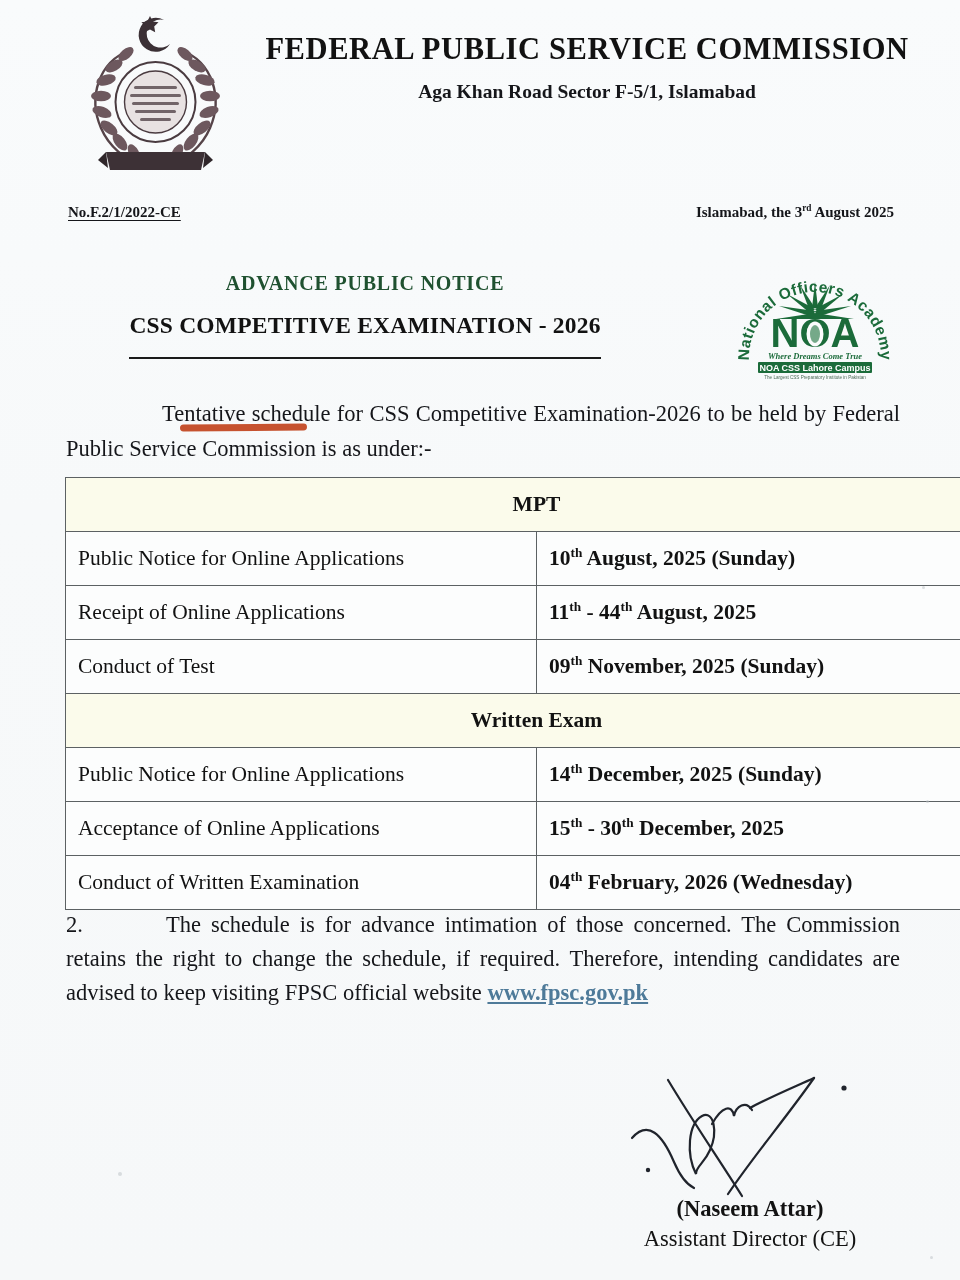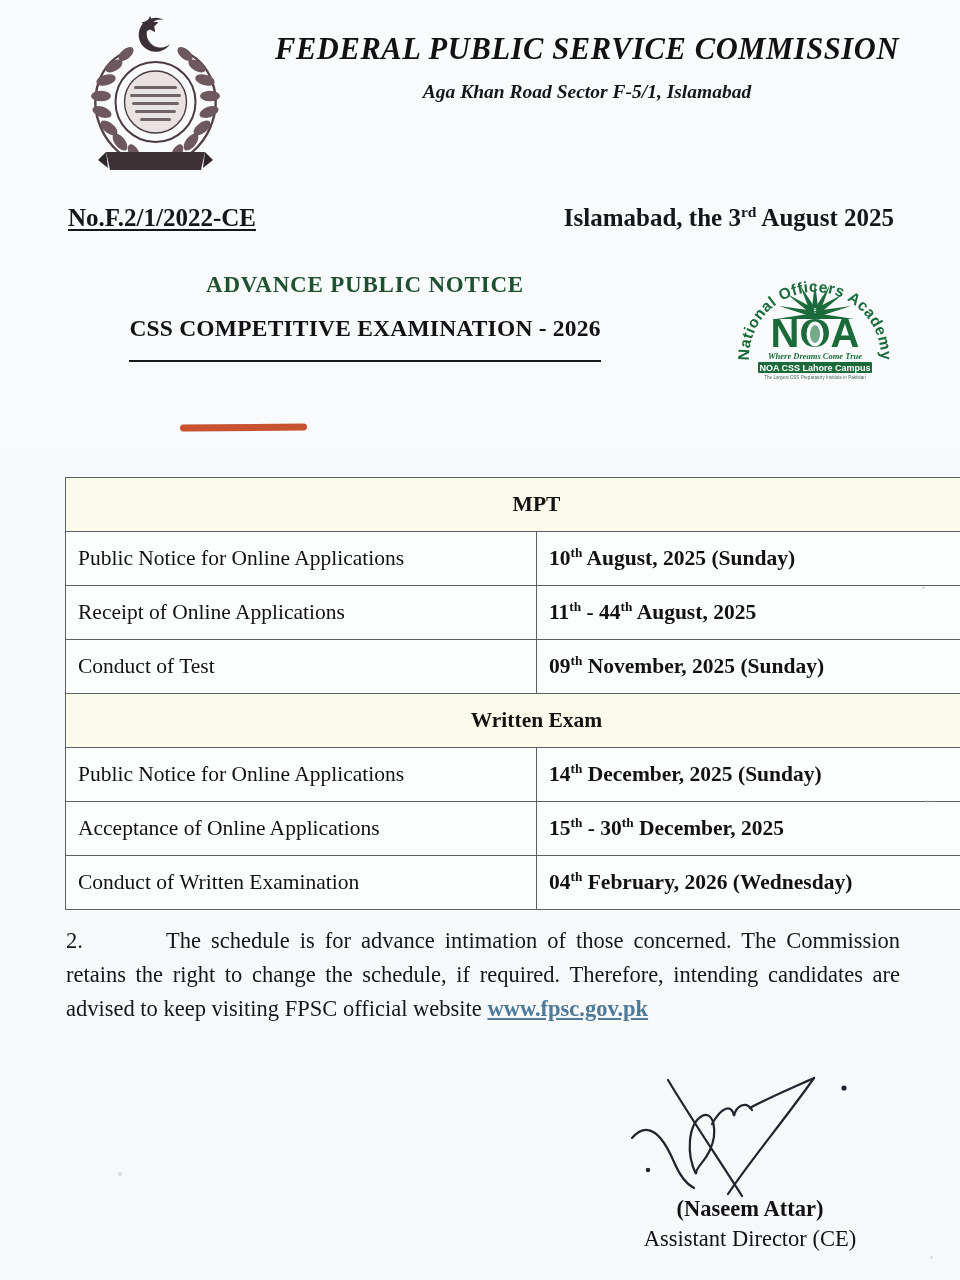--- a/index.html
+++ b/index.html
@@ -31,21 +31,20 @@
     top: 2px;
     width: 175px;
     height: 175px;
   }
   .org-block {
     position: absolute;
     left: 250px;
     right: 36px;
     top: 24px;
     text-align: center;
-    font-style: italic;
   }
   .org-name {
     font-family: "Liberation Serif", serif;
     font-weight: bold;
     font-size: 30.5px;
     letter-spacing: 0.6px;
     color: #121212;
     white-space: nowrap;
     line-height: 1.12;
   }
@@ -75,42 +74,42 @@
 
   
   .refline {
     position: absolute;
     top: 204px;
     left: 68px;
     right: 58px;
     display: flex;
     justify-content: space-between;
     align-items: baseline;
-    font-size: 25px;
+    font-size: 15px;
     color: #15161a;
     font-weight: bold;
   }
   .ref-no {
     text-decoration: underline;
     text-underline-offset: 3px;
   }
   .ref-date { padding-right: 8px; }
   sup { font-size: 0.62em; vertical-align: super; line-height: 0; }
 
   
   .titles {
     position: absolute;
     top: 272px;
     left: 0;
     width: 730px;
     text-align: center;
   }
   .title-main {
     font-weight: bold;
-    font-size: 23px;
+    font-size: 20px;
     color: #1f5130;
     letter-spacing: 0.8px;
   }
   .title-sub {
     font-weight: bold;
     font-size: 23.5px;
     color: #121212;
     letter-spacing: 0.2px;
     margin-top: 17px;
     display: inline-block;
@@ -182,21 +181,20 @@
   
   .para2 {
     position: absolute;
     top: 908px;
     left: 66px;
     width: 834px;
     font-size: 22.5px;
     line-height: 1.52;
     color: #15161a;
     text-align: justify;
-    margin-top: 16px;
   }
   .para2 .num { display: inline-block; width: 100px; }
   .para2 .site {
     color: #4e7a99;
     text-decoration: underline;
     font-weight: bold;
   }
 
   
   .sigwrap {
@@ -313,20 +311,21 @@
 
     <text x="79" y="101" text-anchor="middle" font-family="Liberation Sans, sans-serif" font-size="40" font-weight="bold" fill="#1B6B3A">NOA</text>
     <ellipse cx="79" cy="88" rx="8.5" ry="12.5" fill="#fbfcfc"></ellipse>
     <ellipse cx="79" cy="88" rx="5" ry="9" fill="#2d7d4b" opacity=".65"></ellipse>
     <text x="79" y="113" text-anchor="middle" font-family="Liberation Serif, serif" font-size="8.5" font-style="italic" font-weight="bold" fill="#1B6B3A">Where Dreams Come True</text>
     <rect x="22" y="116" width="114" height="11" fill="#1B6B3A" rx="1"></rect>
     <text x="79" y="124.6" text-anchor="middle" font-family="Liberation Sans, sans-serif" font-size="9" font-weight="bold" fill="#ffffff">NOA CSS Lahore Campus</text>
     <text x="79" y="132.5" text-anchor="middle" font-family="Liberation Sans, sans-serif" font-size="4.6" fill="#4d6b58">The Largest CSS Preparatory Institute in Pakistan</text>
   </svg>
 
+  <div class="intro">Tentative schedule for CSS Competitive Examination-2026 to be held by Federal Public Service Commission is as under:-</div>
   <div class="hand-underline"></div>
 
   <table class="sched">
     <tbody>
 
       <tr>
         <td class="sec-head" colspan="2">MPT</td>
       </tr>
       <tr>
         <td class="label">Public Notice for Online Applications</td>

